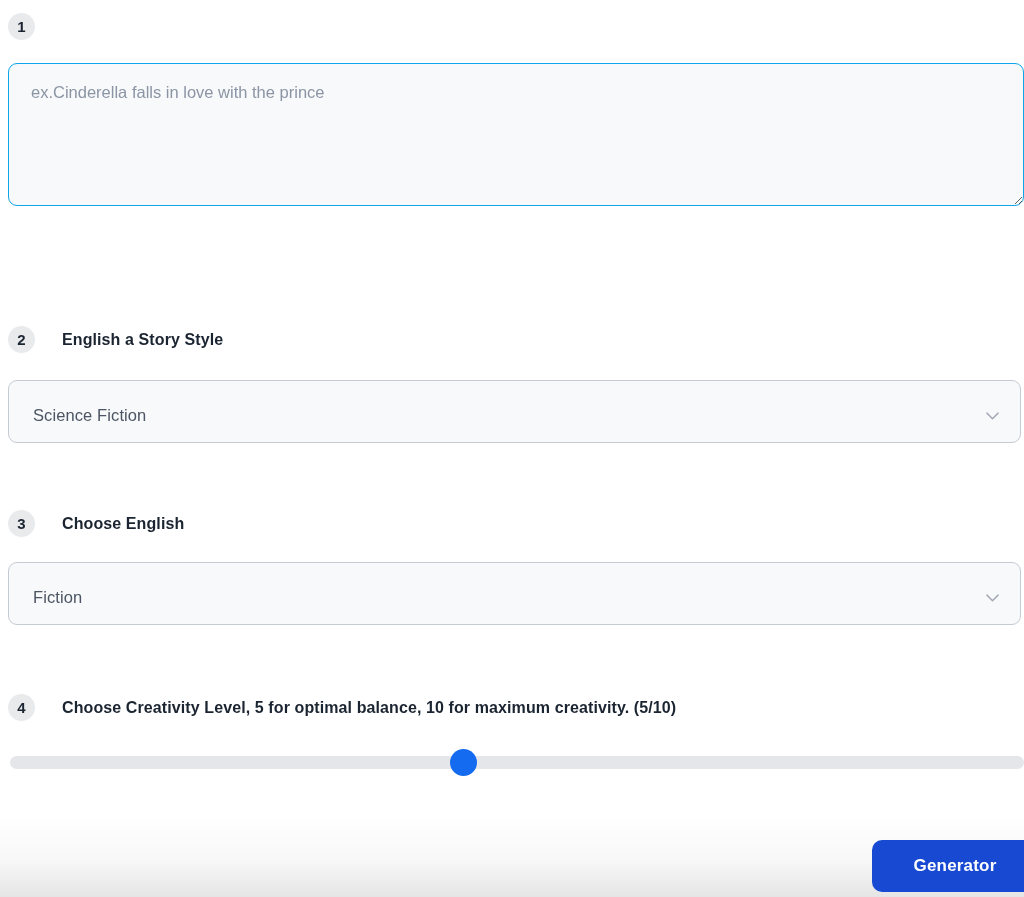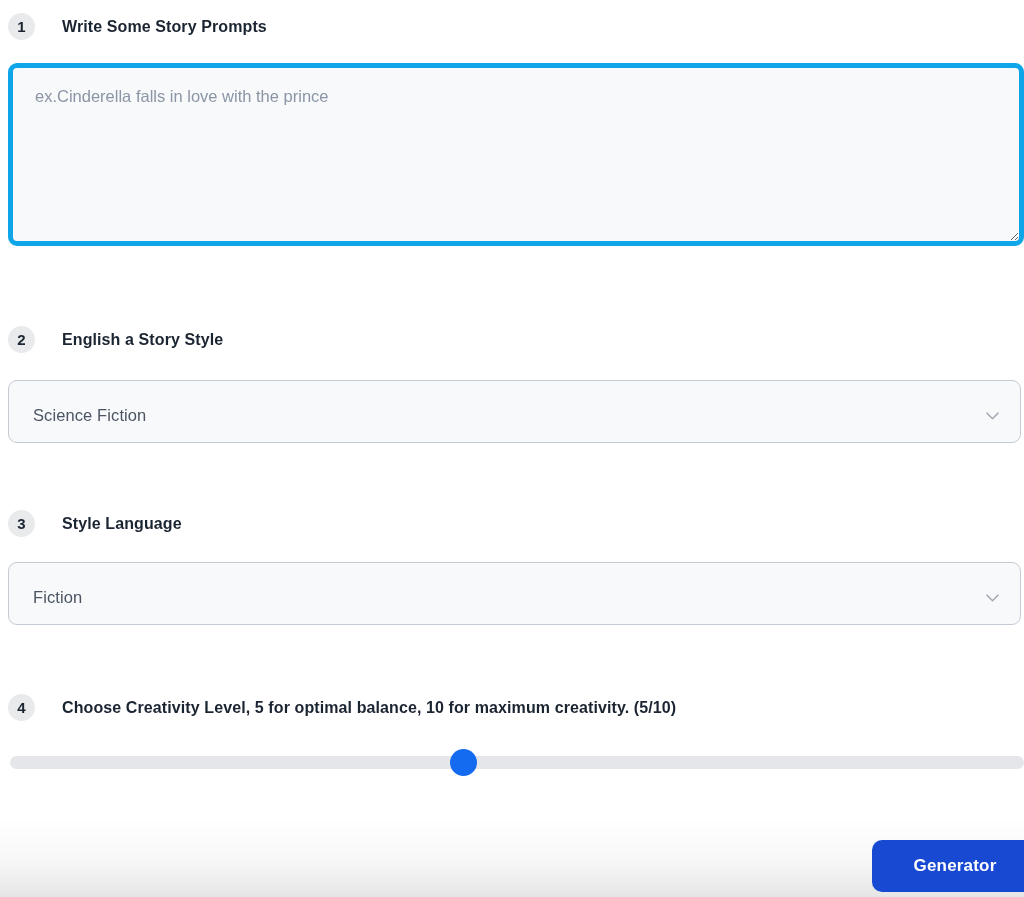--- a/index.html
+++ b/index.html
@@ -39,23 +39,23 @@
   }
   #header-1 { top: 13px; }
   #header-2 { top: 326px; }
   #header-3 { top: 510px; }
   #header-4 { top: 694px; }
 
   
   .prompt-textarea {
     position: absolute;
     left: 8px; top: 63px;
-    width: 1016px; height: 183px;
+    width: 1016px; height: 143px;
     background: #f8f9fa;
-    border: 5px solid #0ea5e9;
+    border: 1px solid #0ea5e9;
     border-radius: 9px;
     padding: 19px 22px;
     font-family: "Liberation Sans", sans-serif;
     font-size: 16.5px;
     color: #2a3342;
     resize: both;
     outline: none;
   }
   .prompt-textarea::placeholder { color: #8b95a5; opacity: 1; }
 
@@ -124,42 +124,41 @@
     border-radius: 10px;
     cursor: pointer;
     letter-spacing: 0.2px;
   }
 </style>
 </head>
 <body>
 
 <div class="section-header" id="header-1">
   <div class="badge">1</div>
-  <div class="section-title">Write Some Story Prompts</div>
 </div>
 
 <textarea class="prompt-textarea" placeholder="ex.Cinderella falls in love with the prince" style=""></textarea>
 
 <div class="section-header" id="header-2">
   <div class="badge">2</div>
   <div class="section-title">English a Story Style</div>
 </div>
 
 <div class="select-box" id="style-select">
   <span class="select-value">Science Fiction</span>
   <span class="chevron">
     <svg width="19" height="19" viewBox="0 0 24 24" fill="none" stroke="#a3aab4" stroke-width="1.8" stroke-linecap="round" stroke-linejoin="round">
       <polyline points="5 9 12 16 19 9"></polyline>
     </svg>
   </span>
 </div>
 
 <div class="section-header" id="header-3">
   <div class="badge">3</div>
-  <div class="section-title">Style Language</div>
+  <div class="section-title">Choose English</div>
 </div>
 
 <div class="select-box" id="language-select">
   <span class="select-value">Fiction</span>
   <span class="chevron">
     <svg width="19" height="19" viewBox="0 0 24 24" fill="none" stroke="#a3aab4" stroke-width="1.8" stroke-linecap="round" stroke-linejoin="round">
       <polyline points="5 9 12 16 19 9"></polyline>
     </svg>
   </span>
 </div>

